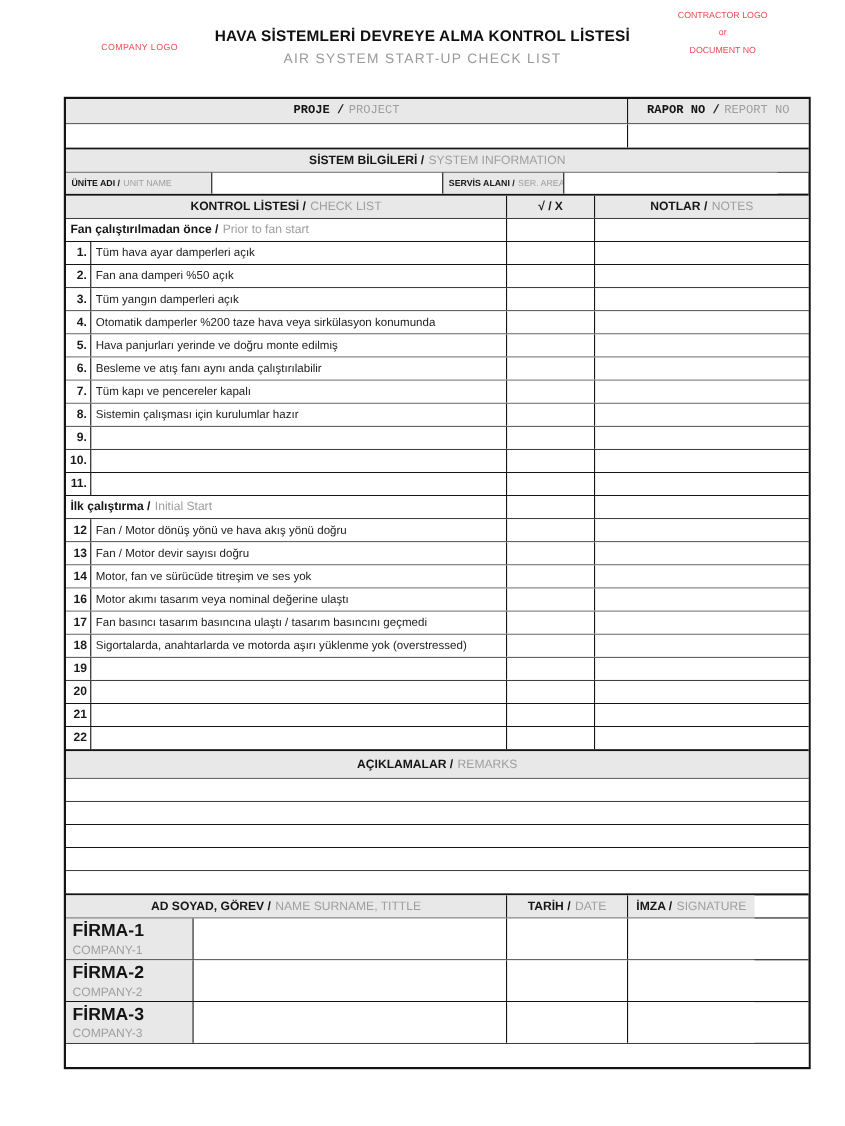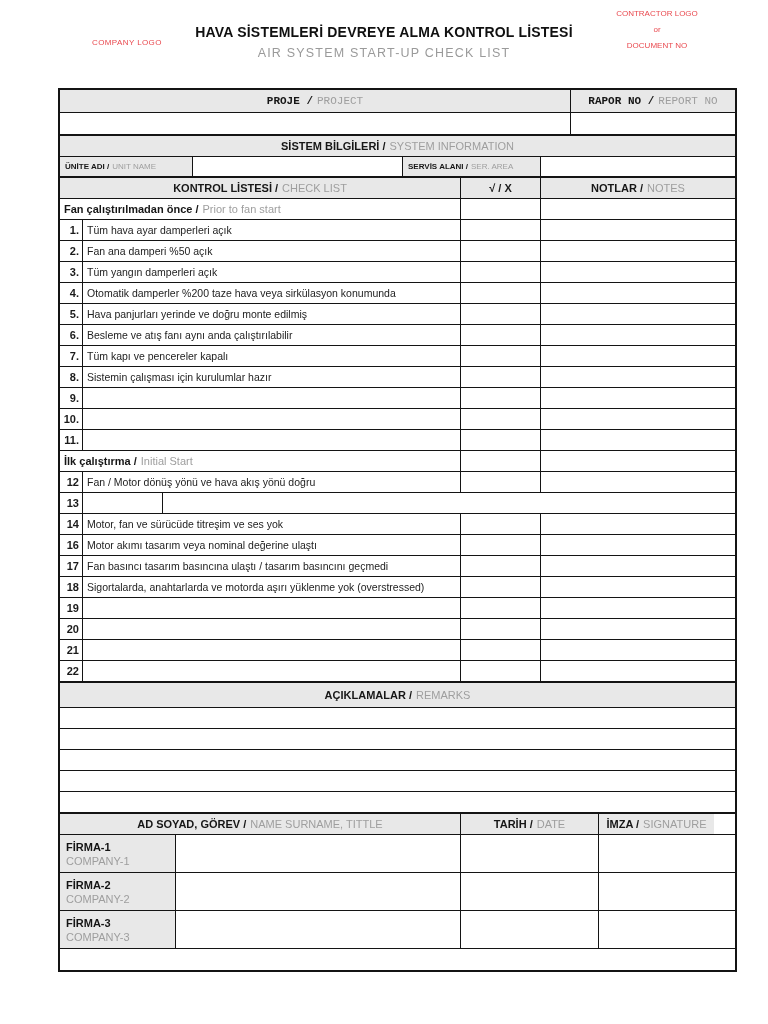--- a/index.html
+++ b/index.html
@@ -21,32 +21,32 @@
   .row{display:flex;border-top:1px solid var(--line);}
   .tbl > .row:first-child{border-top:none;font-family:Liberation Mono, monospace;}
   .tt{border-top-width:2px;}
   .c{display:flex;align-items:center;border-left:1px solid var(--line);overflow:hidden;white-space:nowrap;background:#fff;}
   .row .c:first-child{border-left:none;}
   .g .c{background:var(--hbg);}
   .lg{background:var(--hbg);}
   .ctr{justify-content:center;text-align:center;}
   .h20{height:20px}.h21{height:21px}.h22{height:22px}.h26{height:26px}.h38{height:38px}
   .w22{width:22px}.w80{width:80px}.w115{width:115px}.w132{width:132px}.w137{width:116px}
-  .w138{width:138px}.w165{width:165px}.w195{width:195px}.w210{width:210px}.w285{width:285px}
+  .w138{width:110px}.w165{width:165px}.w195{width:195px}.w210{width:210px}.w285{width:285px}
   .w378{width:378px}.w400{width:400px}.w510{width:510px}.w675{width:675px}
   .tr{font-weight:bold;color:#161616;}
   .en{color:var(--mut);margin-left:4px;font-weight:normal;}
   .sm{font-size:8px;padding-left:5px;}
   .sm .en{margin-left:3px;}
   .num{justify-content:flex-end;padding-right:3px;font-weight:bold;font-size:11px;}
   .itxt{padding-left:4px;font-size:10.5px;color:#222;}
   .secttl{padding-left:4px;}
   .chk{font-weight:bold;}
   .firm{flex-direction:column;align-items:flex-start;justify-content:center;padding-left:6px;}
-  .ftr{font-weight:bold;font-size:11px;color:#141414;}
+  .ftr{font-weight:bold;font-size:16px;color:#141414;}
   .fen{color:var(--mut);font-size:11px;margin-top:2px;}
 </style>
 </head>
 <body>
 
 <div class="sheet">
 
   <div class="hdr">
     <div class="logo-left">COMPANY LOGO</div>
     <div class="titles">
@@ -194,20 +194,21 @@
           <div class="c w195"></div>
         </div>
         <div class="row h21">
           <div class="c w22 num">12</div>
           <div class="c w378 itxt">Fan / Motor dönüş yönü ve hava akış yönü doğru</div>
           <div class="c w80"></div>
           <div class="c w195"></div>
         </div>
         <div class="row h21">
           <div class="c w22 num">13</div>
+          <div class="c w378 itxt">Fan / Motor devir sayısı doğru</div>
           <div class="c w80"></div>
           <div class="c w195"></div>
         </div>
         <div class="row h21">
           <div class="c w22 num">14</div>
           <div class="c w378 itxt">Motor, fan ve sürücüde titreşim ve ses yok</div>
           <div class="c w80"></div>
           <div class="c w195"></div>
         </div>
         <div class="row h21">

